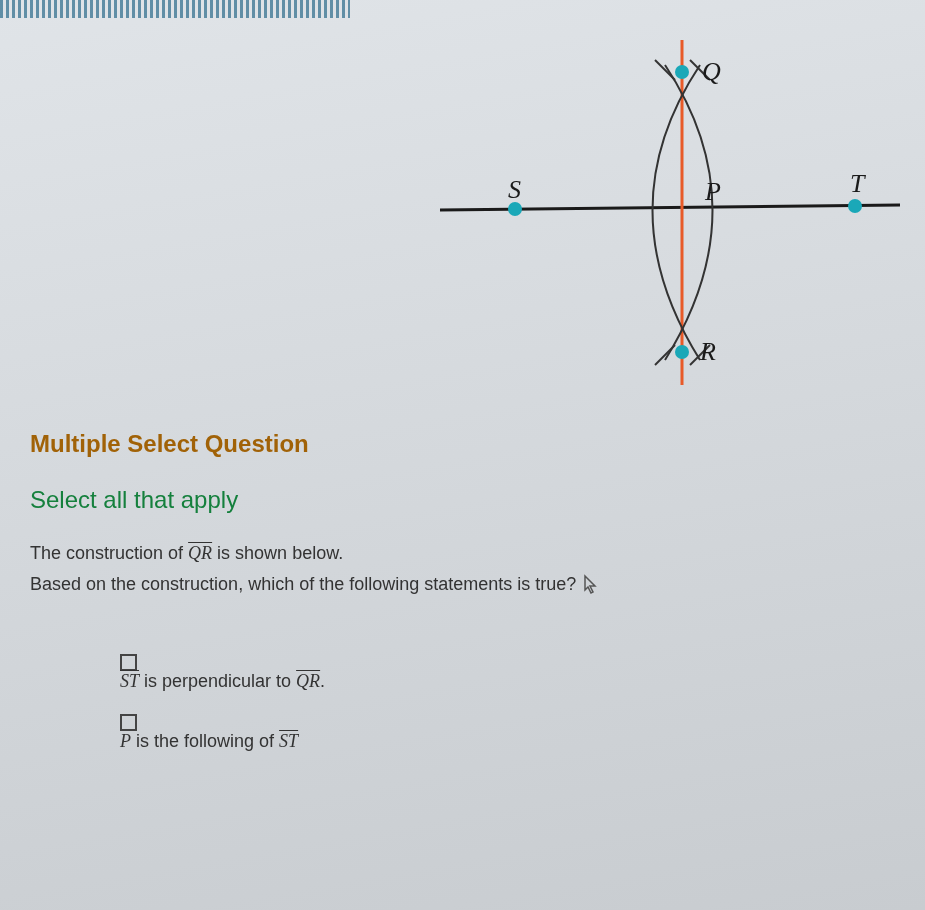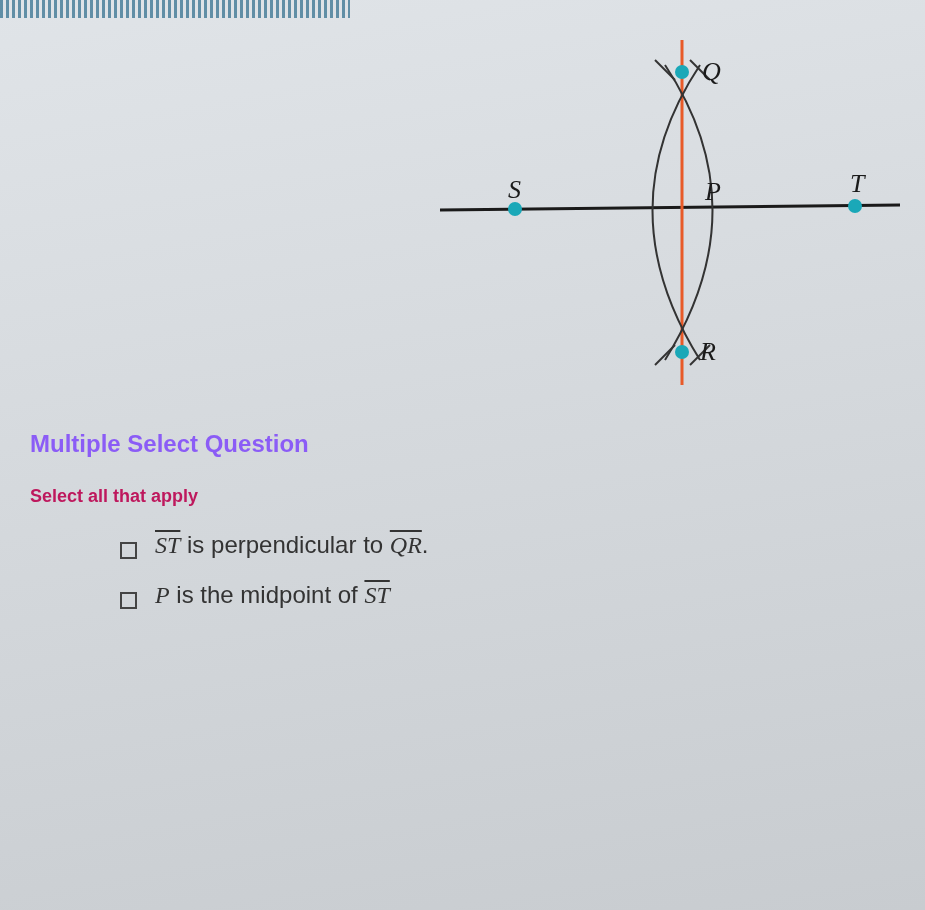--- a/index.html
+++ b/index.html
@@ -30,50 +30,51 @@
   }
   .content {
     position: absolute;
     top: 430px;
     left: 30px;
     right: 30px;
   }
   .section-title {
     font-size: 24px;
     font-weight: bold;
-    color: #8b5cf6;
+    color: #a16207;
     margin-bottom: 28px;
   }
   .instruction {
-    font-size: 18px;
-    font-weight: bold;
-    color: #be185d;
+    font-size: 24px;
+    font-weight: normal;
+    color: #15803d;
     margin-bottom: 24px;
   }
   .question-text {
     font-size: 18px;
     color: #333;
     line-height: 1.7;
     margin-bottom: 55px;
   }
   .overline {
     text-decoration: overline;
     font-style: italic;
     font-family: 'Times New Roman', serif;
   }
   .ital { font-style: italic; font-family:'Times New Roman', serif; }
   .options {
     padding-left: 90px;
   }
   .option {
     display: flex;
-    align-items: flex-end;
+    align-items: flex-start;
     margin-bottom: 22px;
-    font-size: 24px;
+    font-size: 18px;
     color: #333;
+    flex-direction: column;
   }
   .checkbox {
     width: 17px;
     height: 17px;
     border: 2px solid #444;
     margin-right: 18px;
     flex-shrink: 0;
     background: transparent;
   }
   .cursor {
@@ -117,33 +118,40 @@
   <text x="78" y="168" class="point-label">S</text>
   <text x="275" y="170" class="point-label">P</text>
   <text x="420" y="162" class="point-label">T</text>
   <text x="272" y="50" class="point-label">Q</text>
   <text x="270" y="330" class="point-label">R</text>
 </svg>
 
 <div class="content">
   <div class="section-title">Multiple Select Question</div>
   <div class="instruction">Select all that apply</div>
+  <div class="question-text">
+    <span>The construction of </span><span class="overline">QR</span><span> is shown below.</span><br>
+    <span>Based on the construction, which of the following statements is true?</span>
+    <svg class="cursor" width="18" height="22" viewBox="0 0 18 22">
+      <path d="M2 2 L2 16 L5 13 L8 19 L10 18 L7 12 L12 12 Z" fill="none" stroke="#555" stroke-width="1.5"></path>
+    </svg>
+  </div>
 
   <div class="options">
 
     <div class="option">
       <div class="checkbox"></div>
       <span>
         <span class="overline">ST</span><span> is perpendicular to </span><span class="overline">QR</span><span>.</span>
       </span>
     </div>
 
 
 
     <div class="option">
       <div class="checkbox"></div>
       <span>
-        <span class="ital">P</span><span> is the midpoint of </span><span class="overline">ST</span>
+        <span class="ital">P</span><span> is the following of </span><span class="overline">ST</span>
       </span>
     </div>
 
   </div>
 </div>
 
 </body></html>

